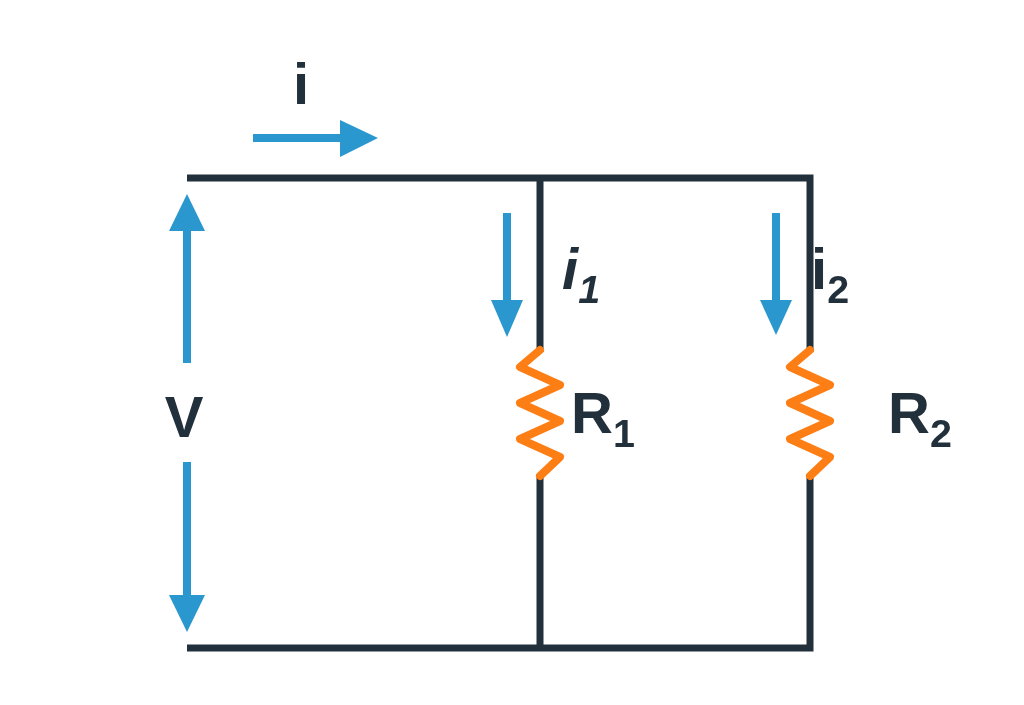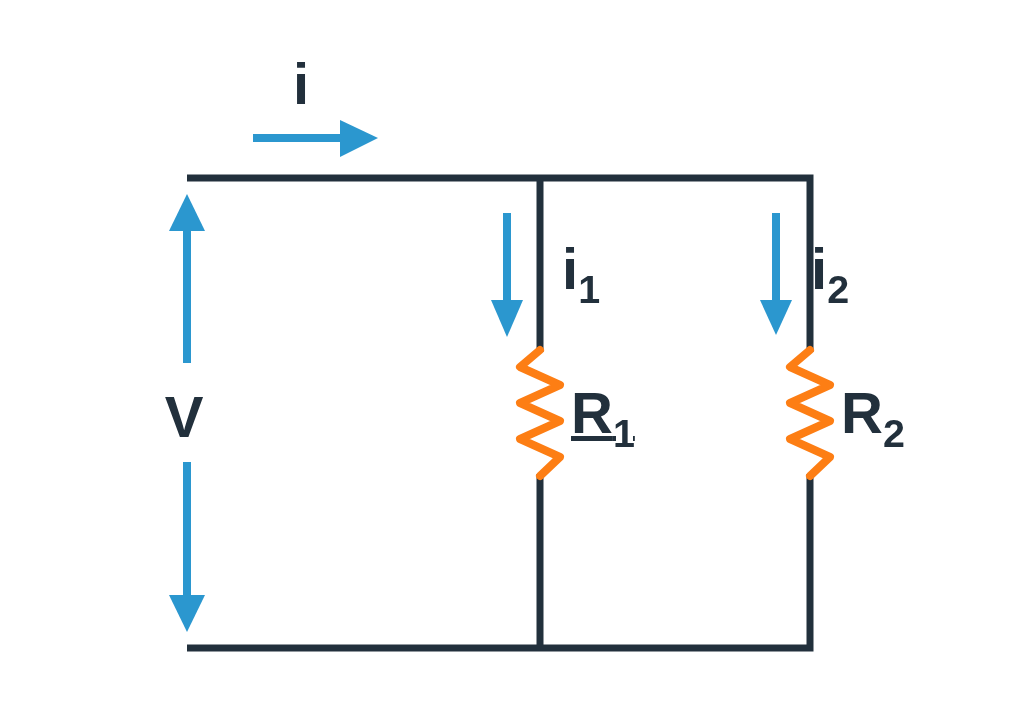--- a/index.html
+++ b/index.html
@@ -106,29 +106,29 @@
         <line class="arrow-shaft" x1="776" y1="213" x2="776" y2="302"></line>
         <polygon class="arrow-head" points="760,300 792,300 776,335"></polygon>
       </g>
     </g>
   </svg>
 
   <div class="lbl centered" style="left:301px; top:55px;">i</div>
 
   <div class="lbl centered" style="left:184px; top:388px;">V</div>
 
-  <div class="lbl" style="left:562px; top:240px;">
+  <div class="lbl" style="left:562px; top:240px;font-style:italic;">
     <span>i</span><span class="sub">1</span>
   </div>
 
   <div class="lbl" style="left:811px; top:240px;">
     <span>i</span><span class="sub">2</span>
   </div>
 
-  <div class="lbl" style="left:571px; top:384px;text-decoration:underline;">
+  <div class="lbl" style="left:571px; top:384px;">
     <span>R</span><span class="sub">1</span>
   </div>
 
-  <div class="lbl" style="left:841px; top:384px;">
+  <div class="lbl" style="left:888px; top:384px;">
     <span>R</span><span class="sub">2</span>
   </div>
 
 </div>
 
 </body></html>

